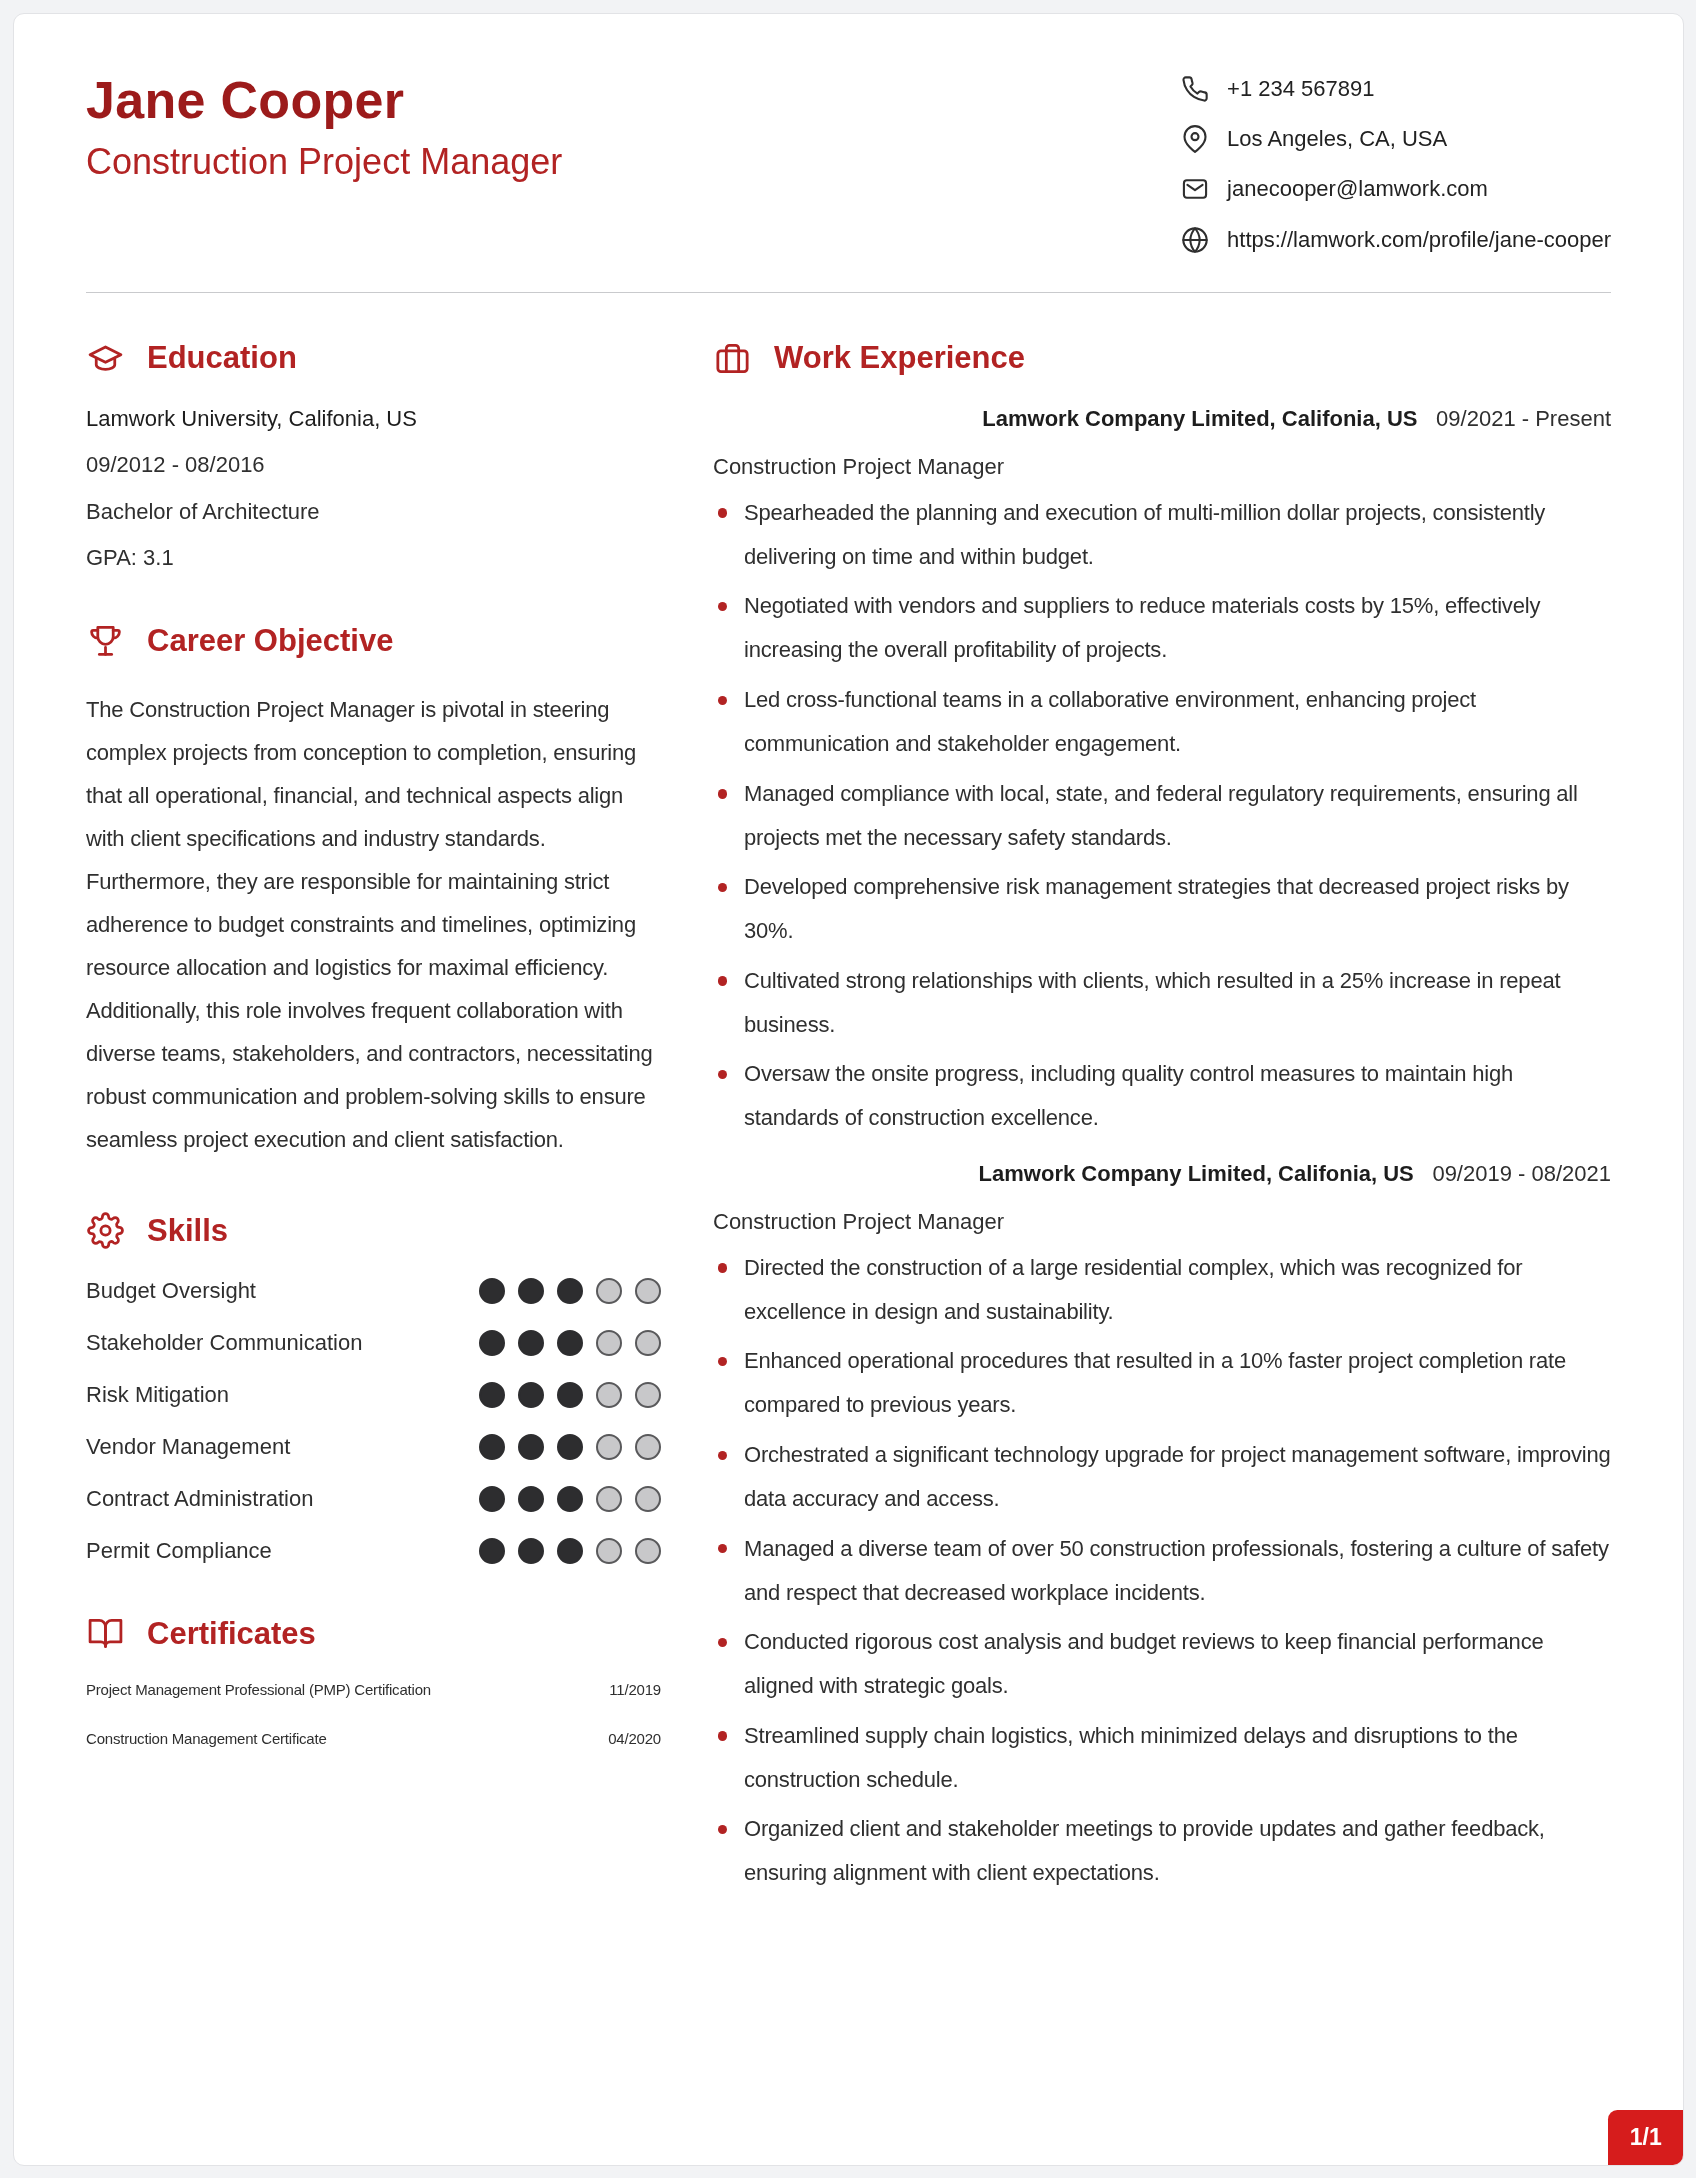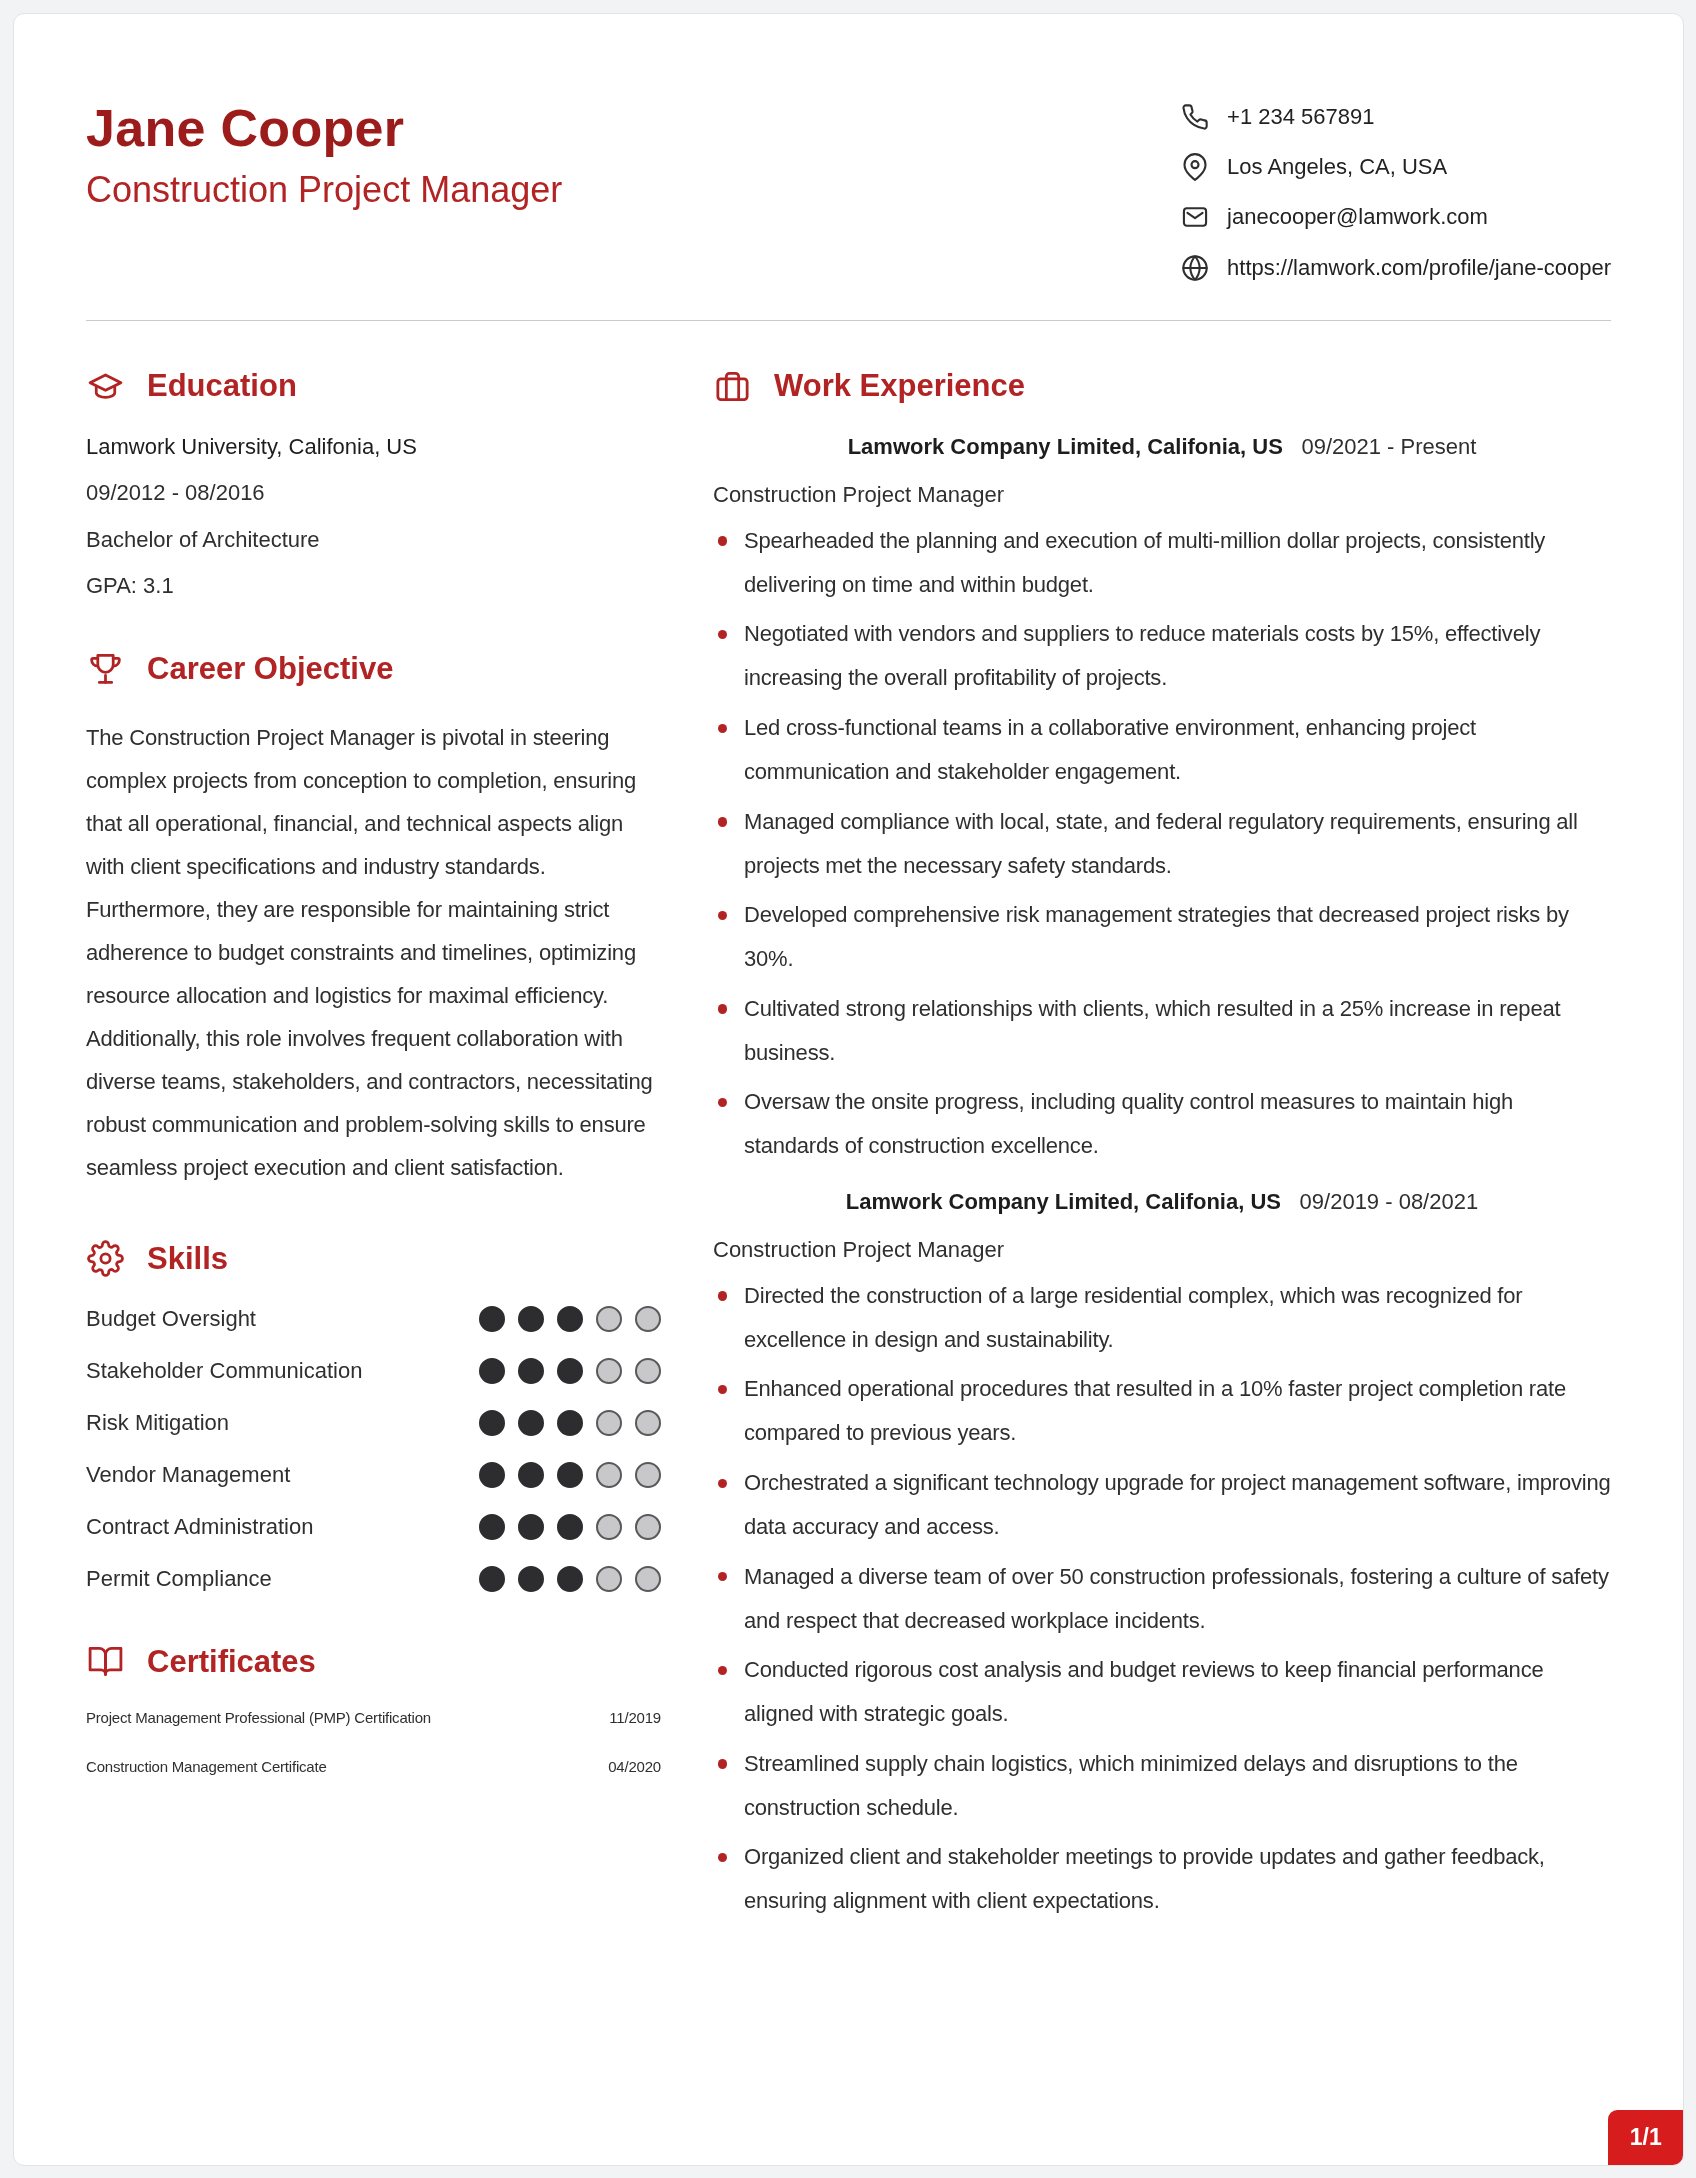--- a/index.html
+++ b/index.html
@@ -15,21 +15,21 @@
     font-family:"Liberation Sans","DejaVu Sans",sans-serif;
     color:var(--text);
   }
   .page-card{
     position:relative;
     width:1671px;height:2153px;
     margin:13px;
     background:#ffffff;
     border:0.9px solid #e2e3e6;
     border-radius:11px;
-    padding:84px 72px 0 72px;
+    padding:56px 72px 0 72px;
     overflow:hidden;
   }
   
   .header{display:flex;justify-content:space-between;align-items:flex-start;}
   .name{font-size:52px;font-weight:700;color:var(--name-color);letter-spacing:0.3px;}
   .job-title{font-size:36px;font-weight:400;color:var(--accent);margin-top:11px;}
   .contacts{display:flex;flex-direction:column;gap:20.4px;padding-top:3.7px;}
   .contact-row{display:flex;align-items:center;gap:16.7px;font-size:22px;color:#222;}
   .contact-row .cicon{width:30px;height:30px;display:flex;align-items:center;justify-content:center;color:#2f2f2f;}
   .contact-row svg{width:28px;height:28px;}
@@ -52,21 +52,21 @@
   .skill-row{display:flex;justify-content:space-between;align-items:center;margin-bottom:26px;}
   .skill-name{font-size:22px;}
   .skill-dots{display:flex;gap:13px;}
   .dot{width:26px;height:26px;border-radius:50%;background:#c8c8ca;border:2.3px solid #59595b;}
   .dot.filled{background:#2d2d2f;border-color:#2d2d2f;}
   
   .cert-row{display:flex;justify-content:space-between;align-items:baseline;gap:13px;font-size:15px;letter-spacing:-0.2px;margin-bottom:32px;}
   .cert-date{white-space:nowrap;}
   
   .job{margin-bottom:20.4px;}
-  .job-header{display:flex;justify-content:center;align-items:baseline;gap:18.6px;font-size:22px;}
+  .job-header{display:flex;justify-content:flex-end;align-items:baseline;gap:18.6px;font-size:22px;}
   .company{font-weight:700;color:#1d1d1d;}
   .job-dates{color:var(--text);white-space:nowrap;}
   .role{font-size:22px;margin:22px 0 11px;}
   .bullets{list-style:none;}
   .bullets li{position:relative;padding-left:31px;font-size:22px;line-height:44px;letter-spacing:-0.2px;margin-bottom:5.6px;}
   .bullets li::before{content:"";position:absolute;left:4.6px;top:17.6px;width:9.3px;height:9.3px;border-radius:50%;background:var(--accent);}
   
   .page-badge{
     position:absolute;right:0;bottom:0;
     background:var(--badge);color:#fff;

